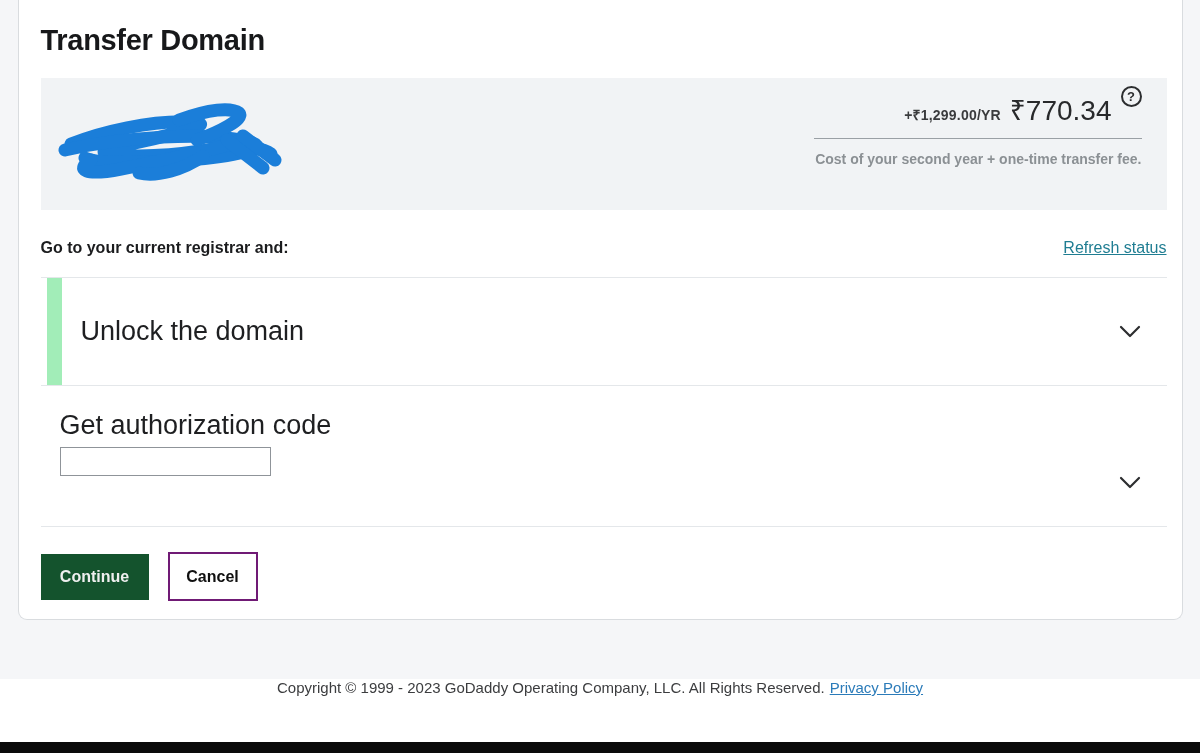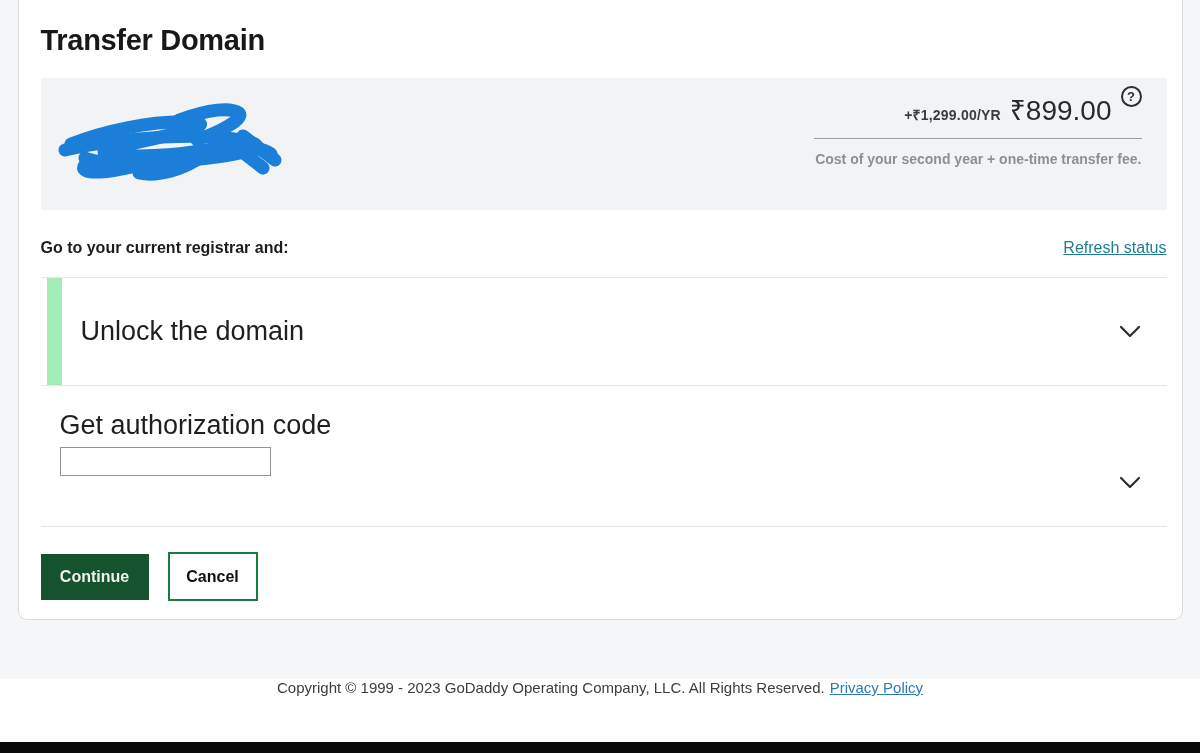--- a/index.html
+++ b/index.html
@@ -73,21 +73,21 @@
     display: flex; cursor: pointer;
   }
   .actions { margin-top: 25px; display: flex; align-items: center; gap: 19px; }
   .btn { font-family: "Liberation Sans", sans-serif; font-size: 16px; font-weight: bold; cursor: pointer; }
   .btn-continue {
     width: 108px; height: 46px;
     background: #14532d; color: #efefef; border: none;
   }
   .btn-cancel {
     width: 90px; height: 49px;
-    background: #ffffff; color: #101010; border: 2px solid #15803d;
+    background: #ffffff; color: #101010; border: 2px solid #701a75;
   }
   .footer {
     margin-top: 59px; height: 63px; background: #ffffff;
     display: flex; align-items: flex-start; justify-content: center;
     font-size: 15px; color: #3c3d3f; gap: 5px;
   }
   .privacy-link { color: #2b7bb9; text-decoration: underline; cursor: pointer; }
   .black-bar { height: 11px; background: #0a0a0a; }
 </style>
 </head>
@@ -105,21 +105,21 @@
         <path d="M128,24 C158,13 180,11 188,17 C194,23 168,36 146,44"></path>
         <path d="M176,44 L212,72"></path>
         <path d="M192,40 L224,64"></path>
         <path d="M152,60 C132,74 106,81 88,77"></path>
       </g>
     </svg>
 
     <div class="price-area">
       <div class="price-line">
         <span class="renewal-price">+₹1,299.00/YR</span>
-        <span class="transfer-price">₹899.00</span>
+        <span class="transfer-price">₹770.34</span>
         <span class="help-icon">?</span>
       </div>
       <div class="price-rule"></div>
       <div class="price-note">Cost of your second year + one-time transfer fee.</div>
     </div>
   </div>
 
   <div class="registrar-row">
     <span class="registrar-label">Go to your current registrar and:</span>
     <a class="refresh-link">Refresh status</a>

